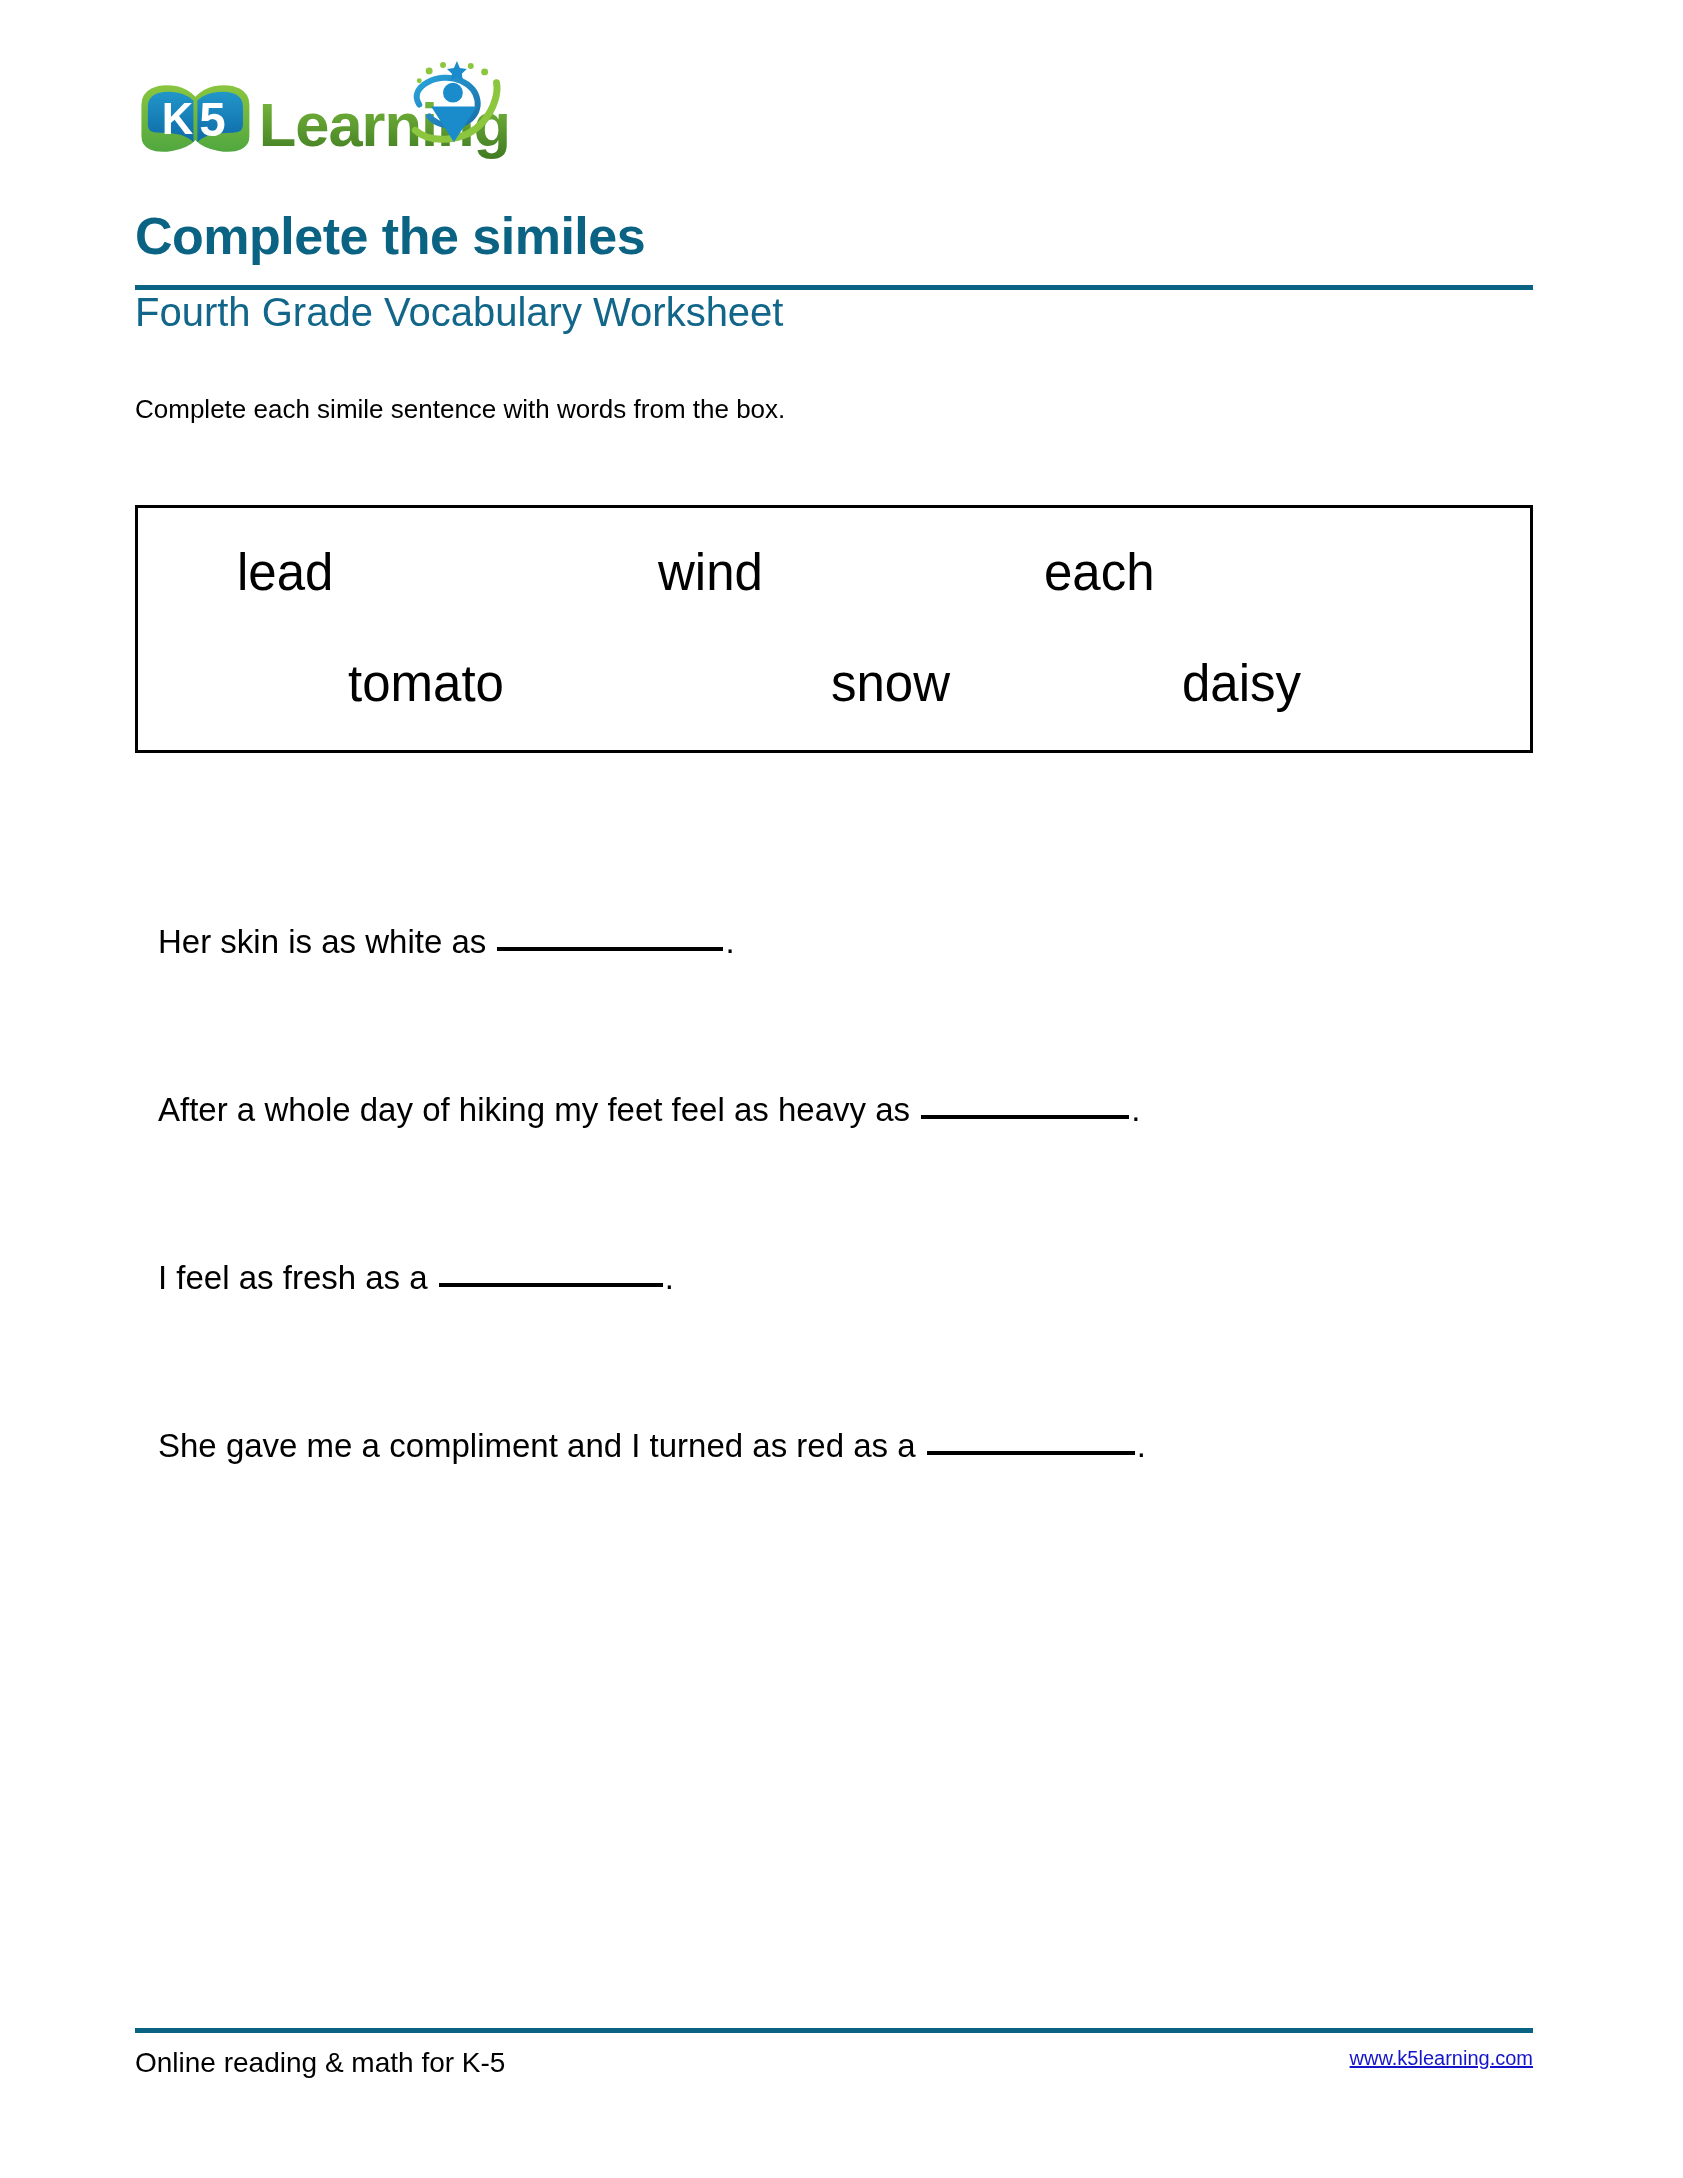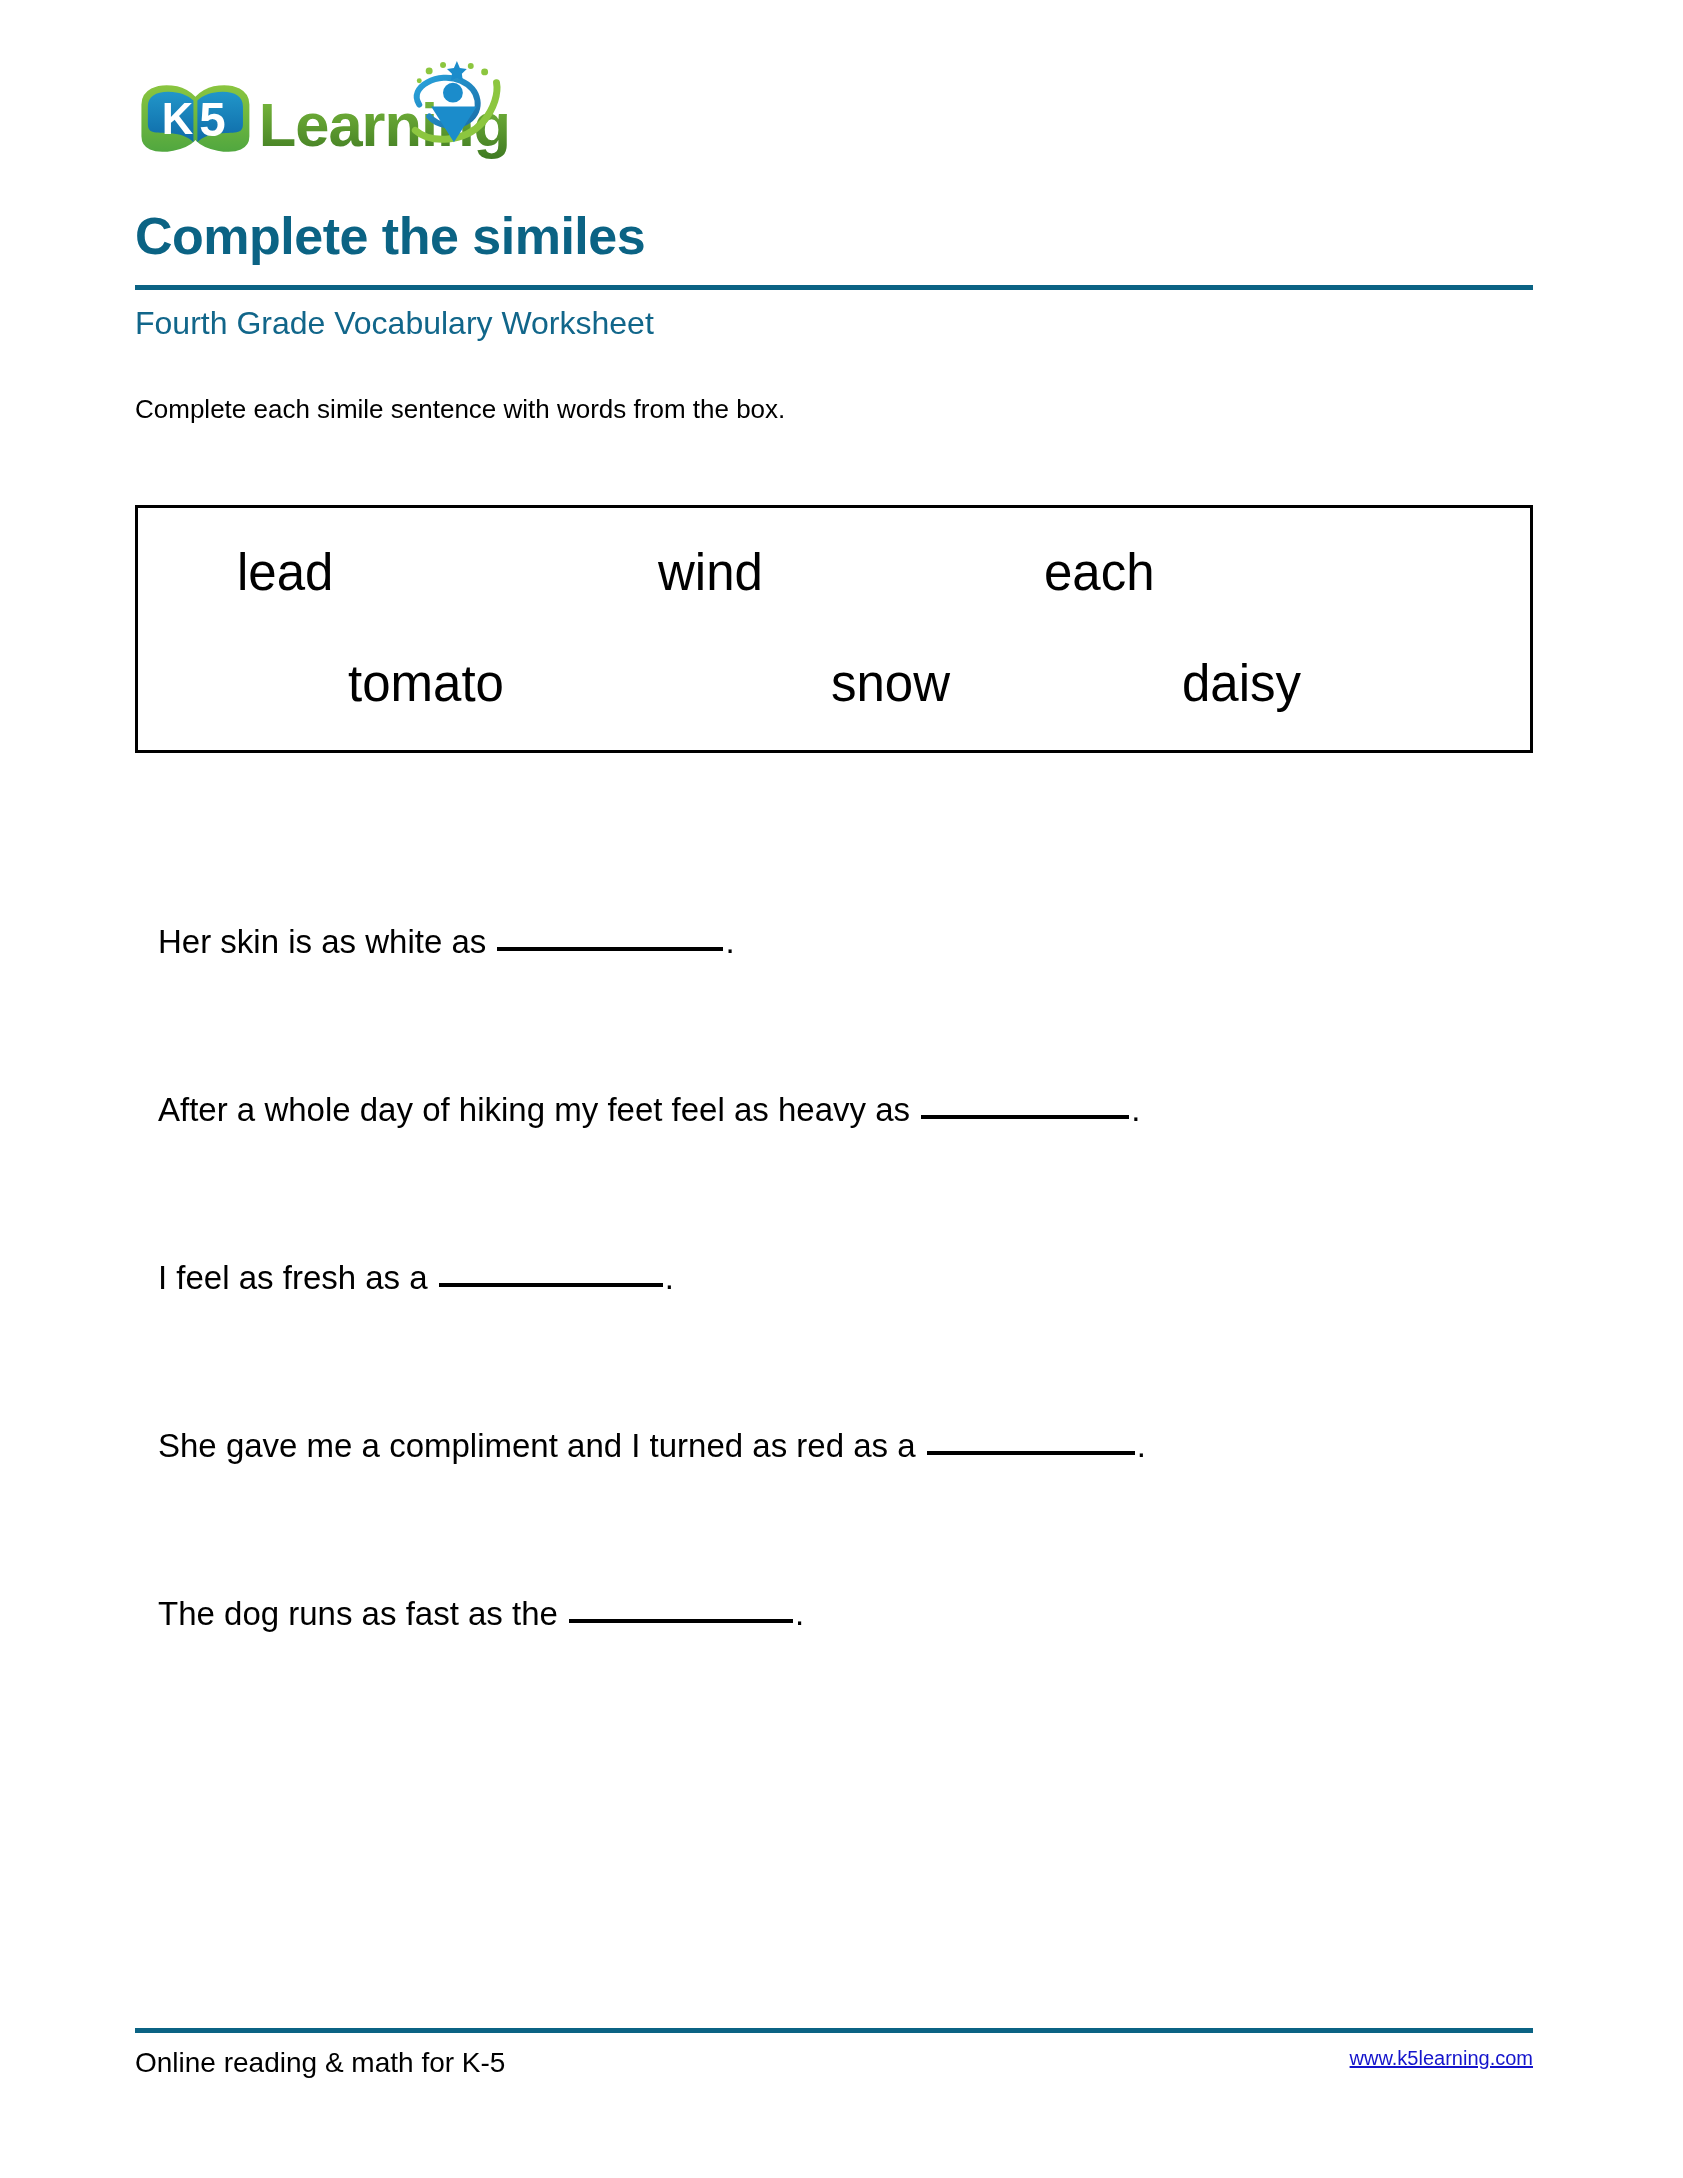--- a/index.html
+++ b/index.html
@@ -49,22 +49,22 @@
     position: absolute;
     left: 135px;
     top: 285px;
     width: 1398px;
     height: 5px;
     background: #0B6384;
   }
   .subtitle {
     position: absolute;
     left: 135px;
-    top: 305px;
-    font-size: 32px;
+    top: 290px;
+    font-size: 40px;
     font-weight: normal;
     color: #11668A;
     white-space: nowrap;
   }
   .instruction {
     position: absolute;
     left: 135px;
     top: 394px;
     font-size: 26px;
     color: #000000;
@@ -244,24 +244,20 @@
     <div class="sentence">
       <span>I feel as fresh as a</span>
       <span class="blank w-med2"></span><span>.</span>
     </div>
 
     <div class="sentence">
       <span>She gave me a compliment and I turned as red as a</span>
       <span class="blank w-lg"></span><span>.</span>
     </div>
 
-    <div class="sentence">
-      <span>The dog runs as fast as the</span>
-      <span class="blank w-med2"></span><span>.</span>
-    </div>
 
   </div>
 
   <div class="footer-rule"></div>
   <div class="footer-left">Online reading &amp; math for K-5</div>
   <a class="footer-right" href="#">www.k5learning.com</a>
 
 </div>
 
 

